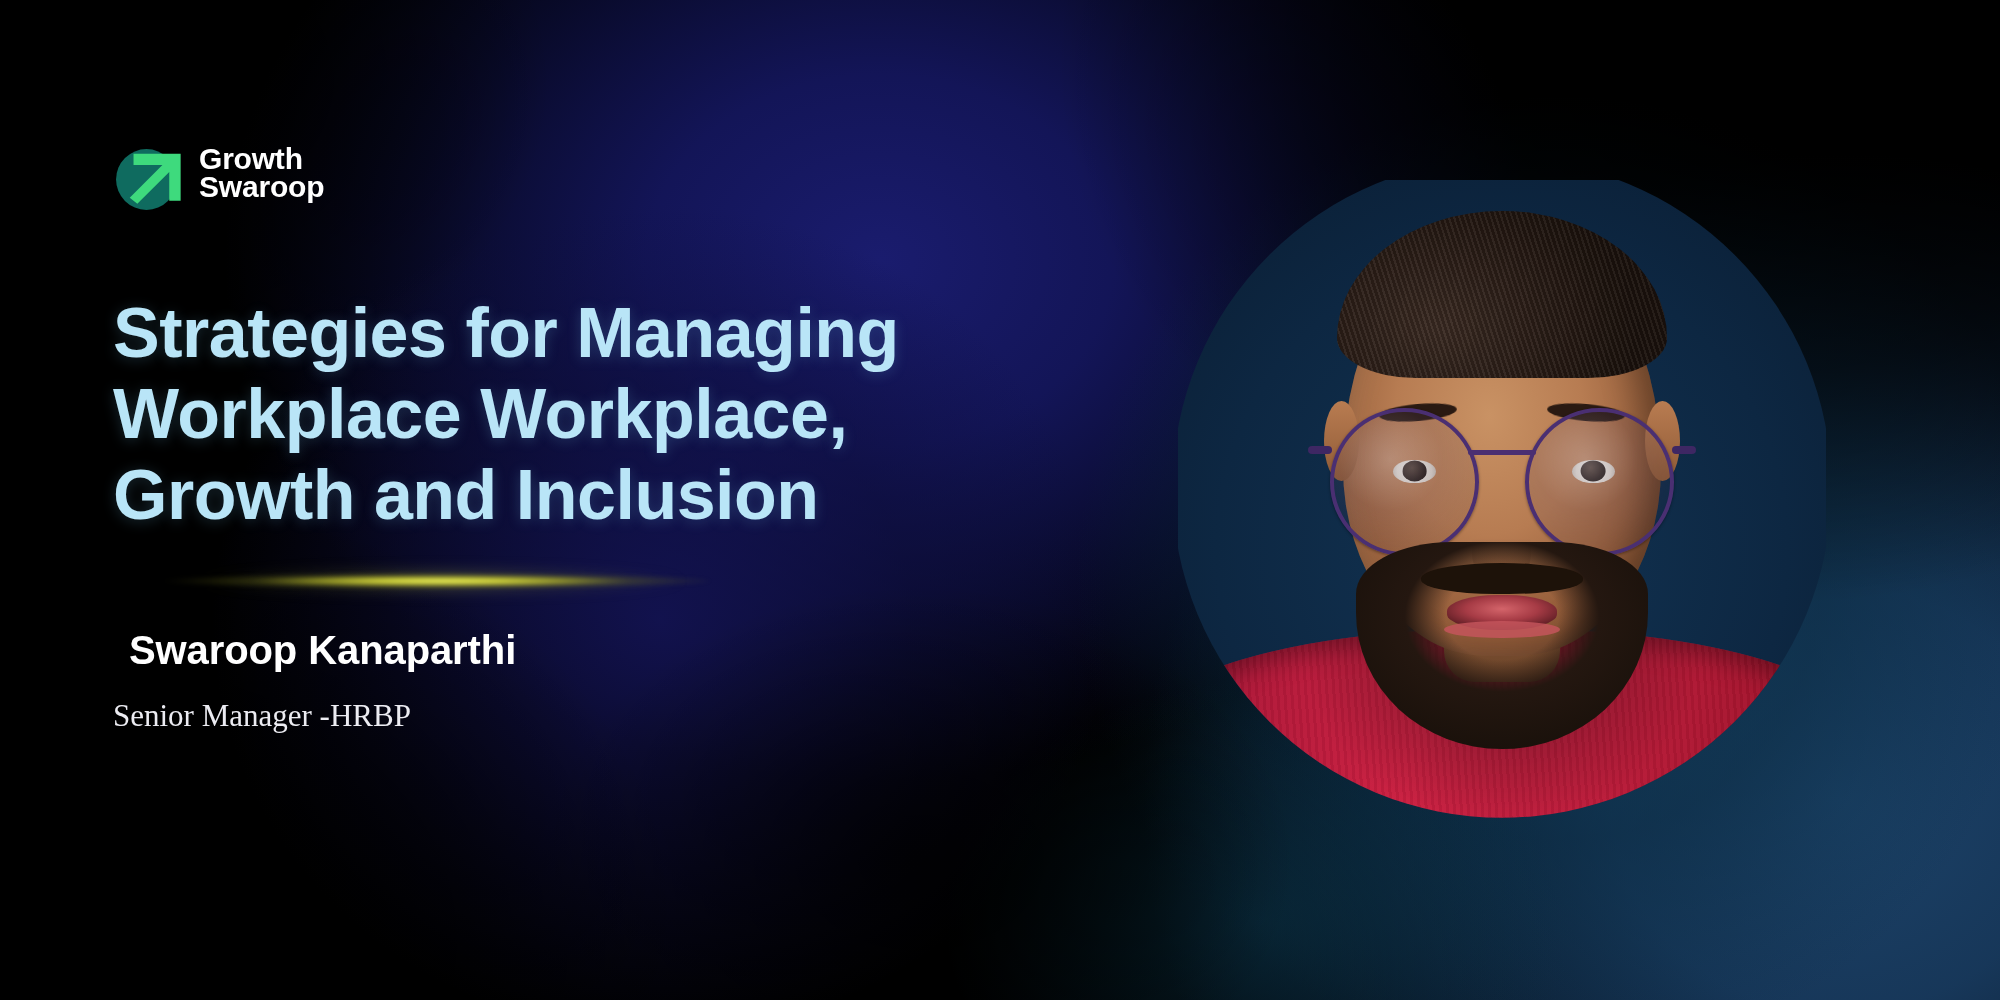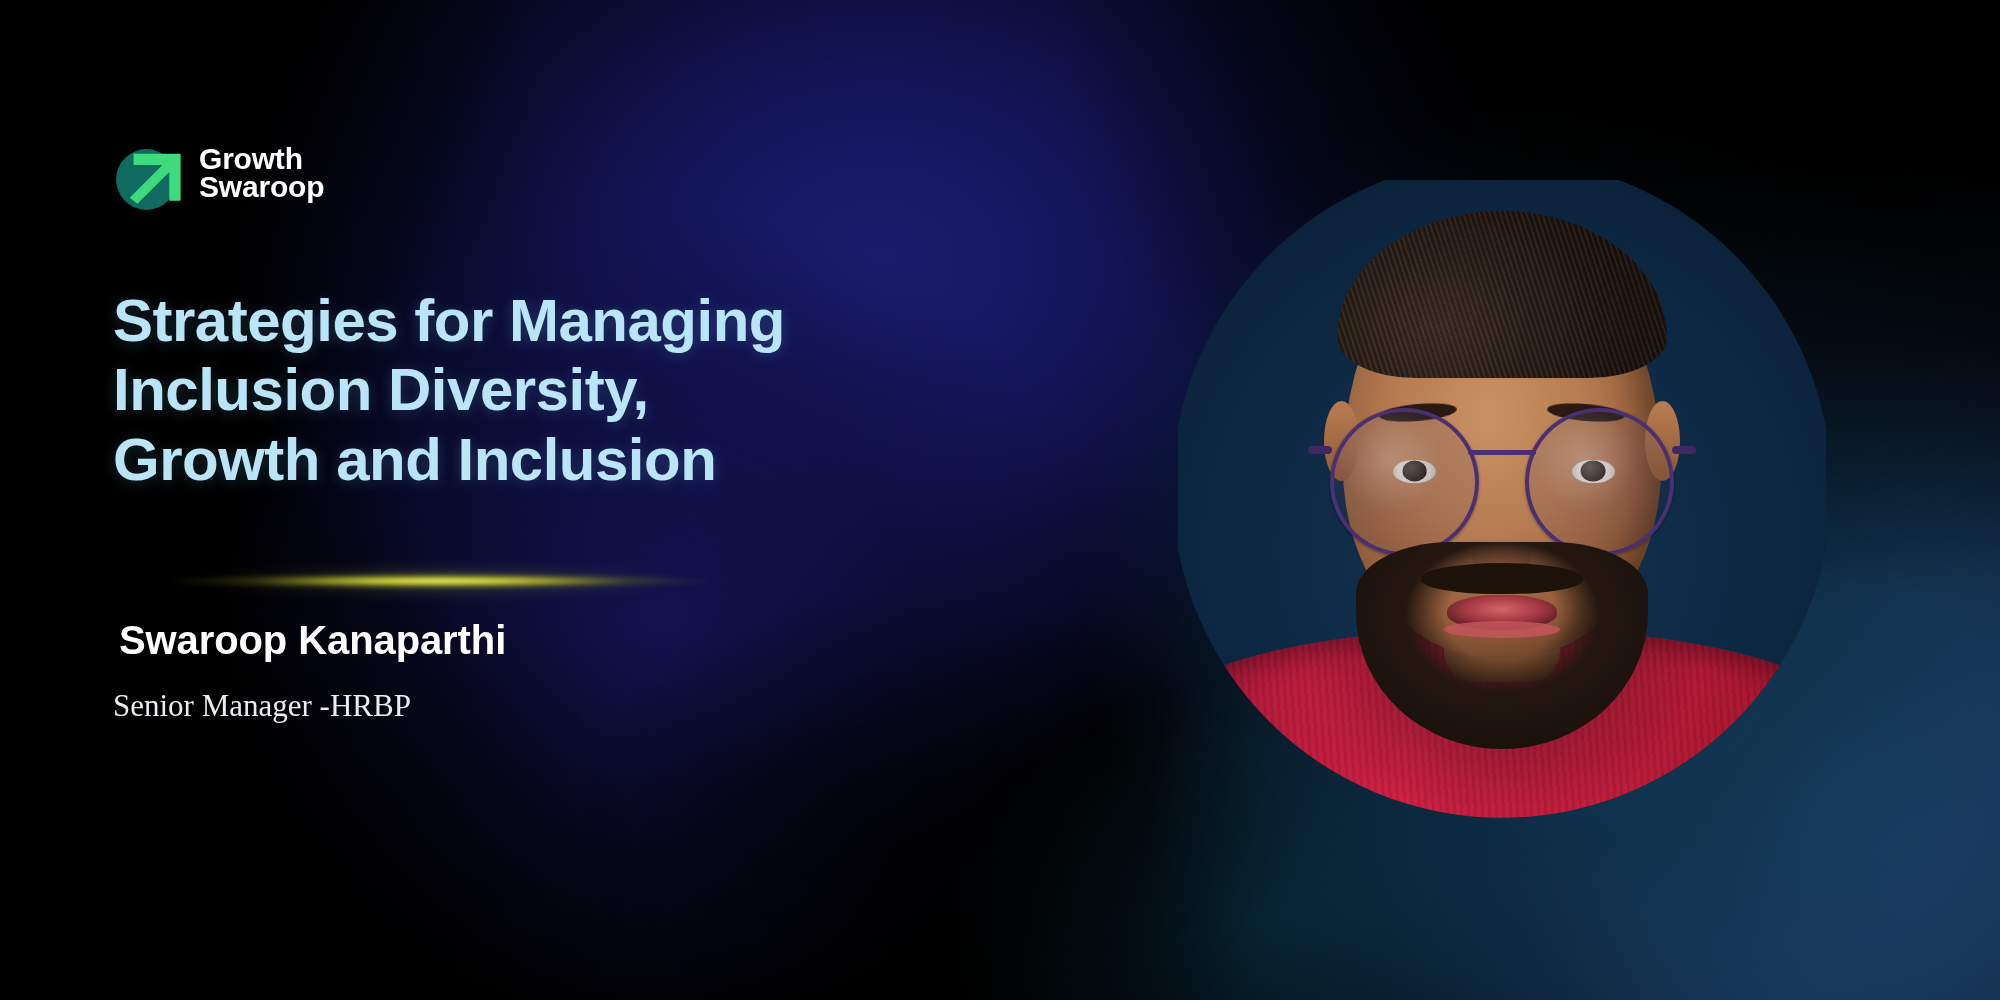--- a/index.html
+++ b/index.html
@@ -94,21 +94,21 @@
     letter-spacing: -0.2px;
   }
 
   
   #title {
     position: absolute;
     left: 113px;
     top: 246px;
     width: 1060px;
     color: #b9e5f7;
-    font-size: 60px;
+    font-size: 70px;
     font-weight: 700;
     line-height: 1.155;
     letter-spacing: -0.5px;
     text-shadow: 0 2px 14px rgba(120,200,240,0.22);
   }
   #title .tline { display: block; white-space: nowrap; }
 
   
   #divider {
     position: absolute;
@@ -144,21 +144,21 @@
     filter: blur(7px);
   }
 
   
   #speaker { position: absolute; left: 113px; top: 612px; }
   #speaker-name {
     color: #ffffff;
     font-size: 40px;
     font-weight: 700;
     letter-spacing: -0.1px;
-    margin: 6px;
+    margin: 16px;
     line-height: 1.1;
   }
   #speaker-role {
     color: #ececf2;
     font-size: 31px;
     font-weight: 400;
     margin: 27px 0 0 0;
     line-height: 1.1;
     font-family: Liberation Serif, serif;
   }
@@ -355,21 +355,21 @@
       <path d="M36 86 L78 44 L78 82 L93 82 L93 20 L31 20 L31 35 L69 35 L26 78 Z" fill="#3eda7d" transform="translate(-4 -6) scale(1.0)"></path>
     </svg>
     <div class="logo-words">
       <div>Growth</div>
       <div>Swaroop</div>
     </div>
   </div>
 
   <h1 id="title">
     <span class="tline">Strategies for Managing</span>
-    <span class="tline">Inclusion Diversity,</span>
+    <span class="tline">Workplace Workplace,</span>
     <span class="tline">Growth and Inclusion</span>
   </h1>
 
   <div id="divider">
     <div class="halo"></div>
     <div class="core"></div>
   </div>
 
   <div id="speaker">
     <p id="speaker-name">Swaroop Kanaparthi</p>

